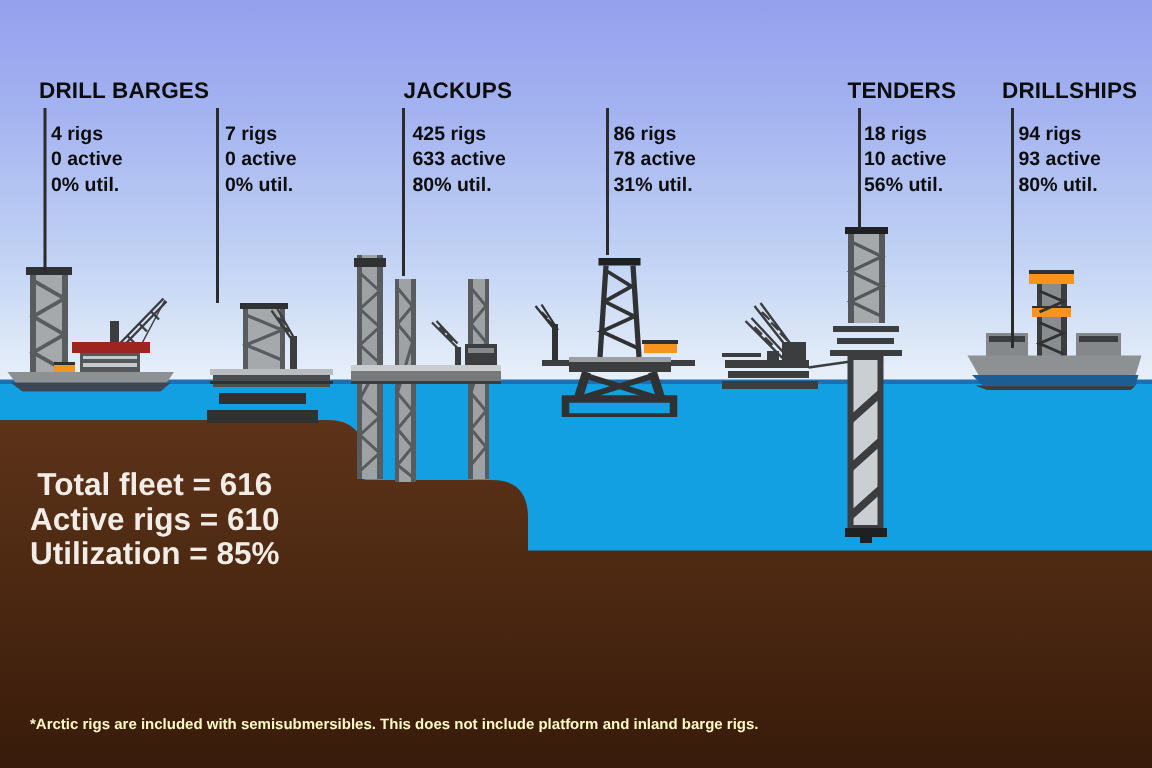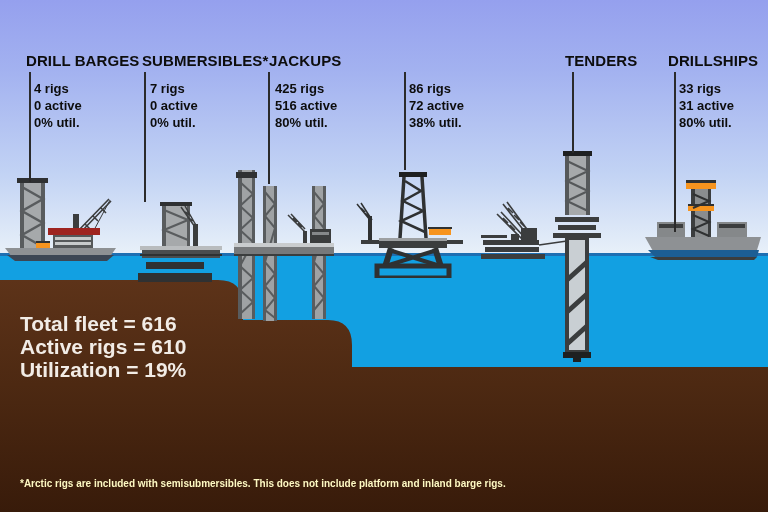--- a/index.html
+++ b/index.html
@@ -10,21 +10,21 @@
   }
   .sky{position:absolute;left:0;top:0;width:768px;height:256px;
     background:linear-gradient(180deg,#95a0ee 0%,#a3b2f0 28%,#c2d3f4 68%,#e9f1f9 100%);}
   .water{position:absolute;left:0;top:256px;width:768px;height:256px;background:#12a0e2;}
   .horizon{position:absolute;left:0;top:253px;width:768px;height:3px;background:#1e6fb2;}
   .land-svg{position:absolute;left:0;top:0;width:768px;height:512px;pointer-events:none;}
   .rig{position:absolute;}
   .leader{position:absolute;width:2px;background:#2b2b2b;}
   .rig-heading{position:absolute;font-size:15px;font-weight:bold;color:#0d0d0d;letter-spacing:.1px;white-space:nowrap;}
   .rig-stats{position:absolute;font-size:13px;font-weight:bold;color:#0d0d0d;line-height:17px;white-space:nowrap;}
-  .summary{position:absolute;left:20px;top:312px;color:#f2ece6;font-size:21px;font-weight:bold;line-height:23px;white-space:nowrap;}
+  .summary{position:absolute;left:20px;top:312px;color:#f2ece6;font-size:21px;font-weight:bold;line-height:23px;white-space:nowrap;text-align:center;}
   .footnote{position:absolute;left:20px;top:478px;color:#fef9c3;font-size:10px;font-weight:bold;white-space:nowrap;}
   svg{display:block;}
 </style>
 </head>
 <body>
 
 <div class="scene">
 
   <div class="sky"></div>
   <div class="water"></div>
@@ -196,50 +196,54 @@
   <div class="leader" style="left:572px;top:72px;height:81px"></div>
   <div class="leader" style="left:674px;top:72px;height:160px"></div>
 
   <div class="rig-heading" style="left:26px;top:52px">DRILL BARGES</div>
   <div class="rig-stats" style="left:34px;top:80px">
     <div>4 rigs</div>
     <div>0 active</div>
     <div>0% util.</div>
   </div>
 
-  <div class="rig-heading" style="left:142px;top:52px">SUBMERSIBLES*</div>
   <div class="rig-stats" style="left:150px;top:80px">
     <div>7 rigs</div>
     <div>0 active</div>
     <div>0% util.</div>
   </div>
 
   <div class="rig-heading" style="left:269px;top:52px">JACKUPS</div>
   <div class="rig-stats" style="left:275px;top:80px">
     <div>425 rigs</div>
-    <div>516 active</div>
+    <div>633 active</div>
     <div>80% util.</div>
   </div>
 
   <div class="rig-stats" style="left:409px;top:80px">
     <div>86 rigs</div>
-    <div>72 active</div>
-    <div>38% util.</div>
+    <div>78 active</div>
+    <div>31% util.</div>
   </div>
 
   <div class="rig-heading" style="left:565px;top:52px">TENDERS</div>
+  <div class="rig-stats" style="left:576px;top:80px">
+    <div>18 rigs</div>
+    <div>10 active</div>
+    <div>56% util.</div>
+  </div>
 
   <div class="rig-heading" style="left:668px;top:52px">DRILLSHIPS</div>
   <div class="rig-stats" style="left:679px;top:80px">
-    <div>33 rigs</div>
-    <div>31 active</div>
+    <div>94 rigs</div>
+    <div>93 active</div>
     <div>80% util.</div>
   </div>
 
   <div class="summary">
     <div>Total fleet = 616</div>
     <div>Active rigs = 610</div>
-    <div>Utilization = 19%</div>
+    <div>Utilization = 85%</div>
   </div>
 
   <div class="footnote">*Arctic rigs are included with semisubmersibles. This does not include platform and inland barge rigs.</div>
 
 </div>
 
 </body></html>

